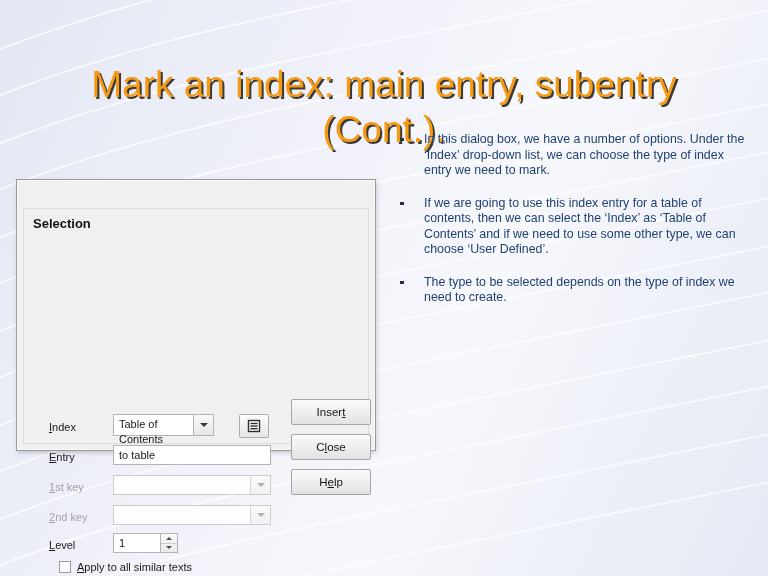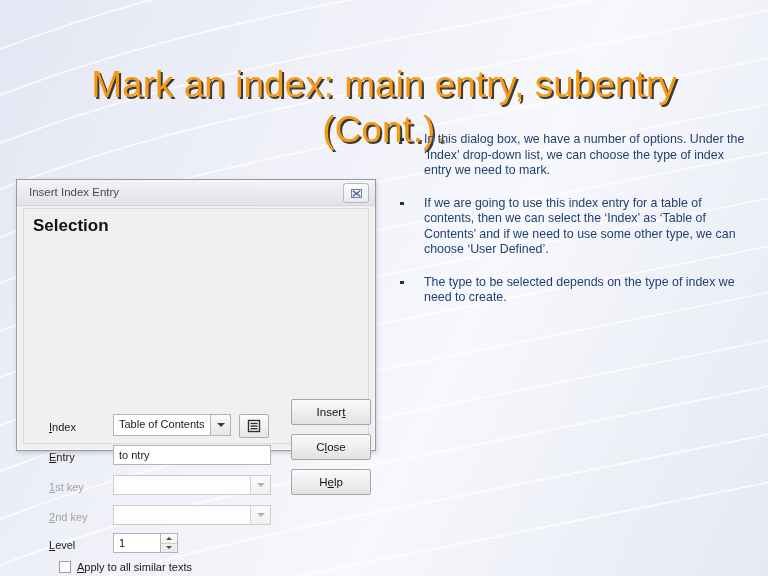--- a/index.html
+++ b/index.html
@@ -127,21 +127,21 @@
     bottom: 6px;
     background: #f0f0f0;
     border: 1px solid #dcdcdc;
   }
 
   #selection-label {
     position: absolute;
     left: 12px;
     top: 8px;
     font-weight: bold;
-    font-size: 17px;
+    font-size: 13px;
     color: #121212;
   }
 
   .row-label {
     position: absolute;
     font-size: 11px;
     color: #1a1a1a;
   }
   .row-label.disabled { color: #a2a2a2; }
   .mn { text-decoration: underline; }
@@ -302,57 +302,48 @@
       <span>If we are going to use this index entry for a table of contents, then we can select the ‘Index’ as ‘Table of Contents’ and if we need to use some other type, we can choose ‘User Defined’.</span>
     </div>
     <div class="bullet">
       <span class="bullet-mark"></span>
       <span>The type to be selected depends on the type of index we need to create.</span>
     </div>
   </div>
 
   <div id="dialog">
 
-    <div id="dialog-titlebar">
-      <div id="dialog-title">Insert Index Entry</div>
-      <div id="close-button">
-        <svg width="11" height="11" viewBox="0 0 11 11" aria-hidden="true">
-          <rect x="0.5" y="1.5" width="10" height="8" fill="none" stroke="#6f7fa8" stroke-width="1"></rect>
-          <path d="M1.8,2.8 L9.2,8.2 M9.2,2.8 L1.8,8.2" stroke="#4a5f8f" stroke-width="1.4"></path>
-        </svg>
-      </div>
-    </div>
 
     <div id="dialog-body"></div>
 
     <div id="selection-label" style="position:absolute; left:16px; top:36px;">Selection</div>
 
     <div class="row-label" style="left:32px; top:241px; position:absolute;">
       <span class="mn">I</span><span>ndex</span>
     </div>
-    <div class="textfield" style="left:96px; top:234px; width:118px; height:22px; position:absolute; padding-right:22px;">
+    <div class="textfield" style="left:96px; top:234px; width:101px; height:22px; position:absolute; padding-right:22px;">
       <span>Table of Contents</span>
       <span class="combo-arrow">
           <span class="caret"></span>
         </span>
     </div>
     <div id="index-icon-button">
       <svg width="14" height="14" viewBox="0 0 14 14" aria-hidden="true">
         <rect x="1.5" y="1.5" width="11" height="11" fill="#ffffff" stroke="#2f2f2f" stroke-width="1.4"></rect>
         <rect x="3.4" y="3.8" width="7.2" height="1.4" fill="#2f2f2f"></rect>
         <rect x="3.4" y="6.4" width="7.2" height="1.4" fill="#2f2f2f"></rect>
         <rect x="3.4" y="9.0" width="7.2" height="1.4" fill="#2f2f2f"></rect>
       </svg>
     </div>
 
     <div class="row-label" style="left:32px; top:271px; position:absolute;">
       <span class="mn">E</span><span>ntry</span>
     </div>
     <div class="textfield" style="left:96px; top:265px; width:158px; height:20px; position:absolute;">
-      <span>to ntry</span>
+      <span>to table</span>
     </div>
 
     <div class="row-label disabled" style="left:32px; top:301px; position:absolute;">
       <span class="mn">1</span><span>st key</span>
     </div>
     <div class="textfield disabled" style="left:96px; top:295px; width:158px; height:20px; position:absolute; padding-right:22px;">
       <span></span>
       <span class="combo-arrow disabled">
           <span class="caret disabled"></span>
         </span>

